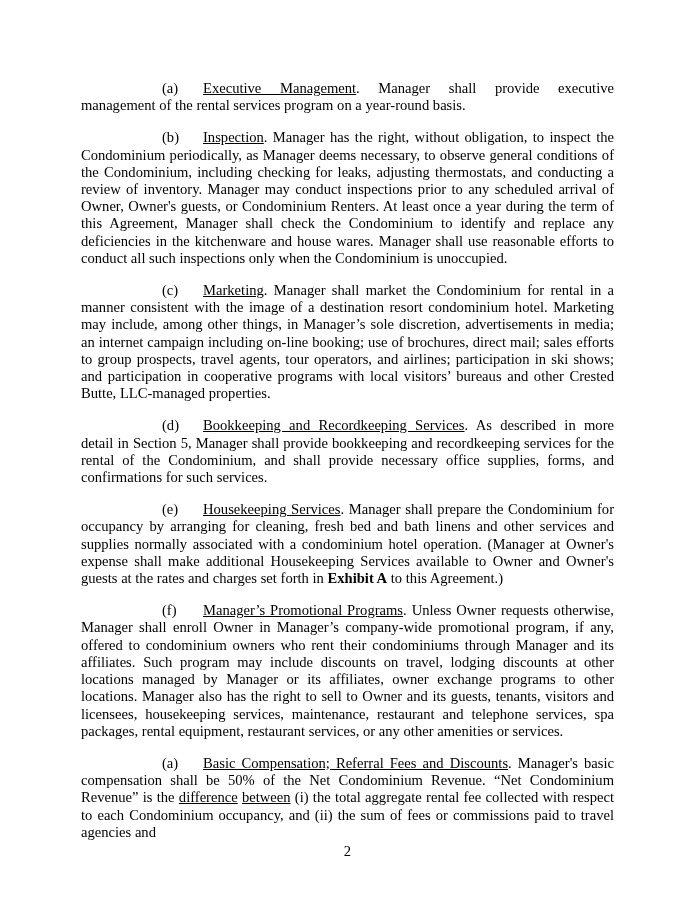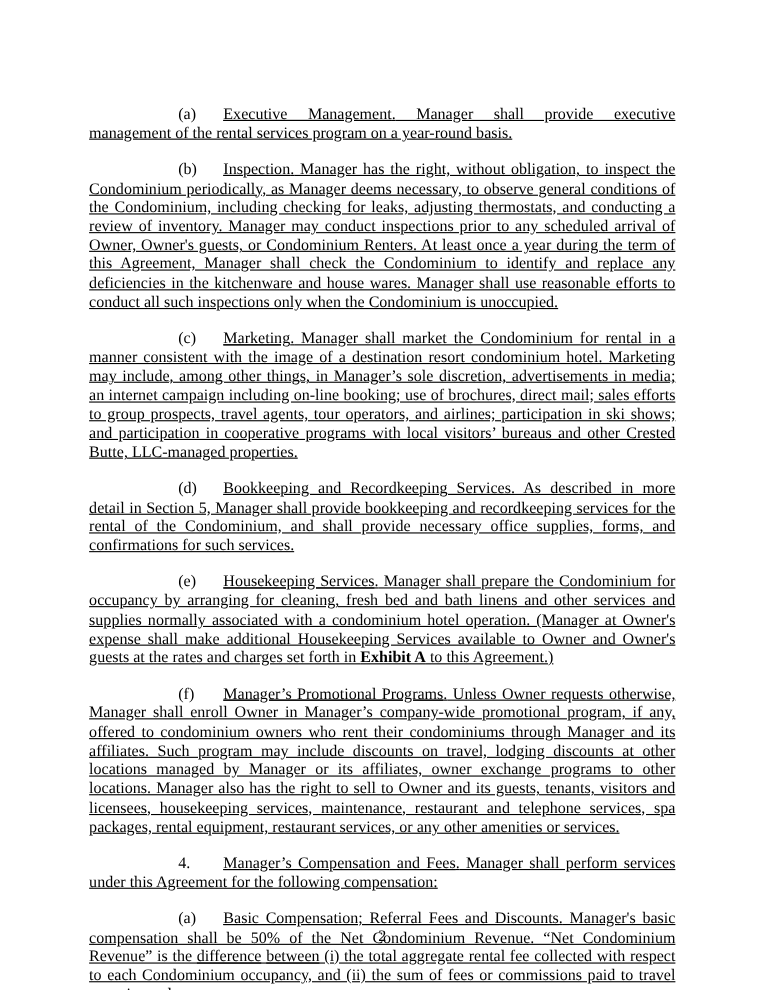--- a/index.html
+++ b/index.html
@@ -24,28 +24,27 @@
   }
 
   #body-column {
     position: absolute;
     left: 81px;
     top: 80px;
     width: 533px;
   }
 
   p.para {
-    margin: 16px 0 15px 0;
+    margin: 0 0 15px 0;
     font-size: 14.6px;
     line-height: 17.2px;
     text-align: justify;
     text-justify: inter-word;
     text-indent: 0;
     hyphens: none;
-    text-decoration: underline;
   }
 
   p.para:last-child {
     margin-bottom: 0;
   }
 
   
   span.marker-tab {
     display: inline-block;
     width: 81px;
@@ -92,21 +91,20 @@
     <p class="para"><span class="marker-tab"></span><span class="marker">(b)</span><span class="u">Inspection</span><span>.</span><span>  Manager has the right, without obligation, to inspect the Condominium periodically, as Manager deems necessary, to observe general conditions of the Condominium, including checking for leaks, adjusting thermostats, and conducting a review of inventory.  Manager may conduct inspections prior to any scheduled arrival of Owner, Owner's guests, or Condominium Renters.  At least once a year during the term of this Agreement, Manager shall check the Condominium to identify and replace any deficiencies in the kitchenware and house wares.  Manager shall use reasonable efforts to conduct all such inspections only when the Condominium is unoccupied.</span></p>
 
     <p class="para"><span class="marker-tab"></span><span class="marker">(c)</span><span class="u">Marketing</span><span>.</span><span>  Manager shall market the Condominium for rental in a manner consistent with the image of a destination resort condominium hotel.  Marketing may include, among other things, in Manager’s sole discretion, advertisements in media; an internet campaign including on-line booking; use of brochures, direct mail; sales efforts to group prospects, travel agents, tour operators, and airlines; participation in ski shows; and participation in cooperative programs with local visitors’ bureaus and other Crested Butte, LLC-managed properties.</span></p>
 
     <p class="para"><span class="marker-tab"></span><span class="marker">(d)</span><span class="u">Bookkeeping and Recordkeeping Services</span><span>.</span><span>  As described in more detail in Section 5, Manager shall provide bookkeeping and recordkeeping services for the rental of the Condominium, and shall provide necessary office supplies, forms, and confirmations for such services.</span></p>
 
     <p class="para"><span class="marker-tab"></span><span class="marker">(e)</span><span class="u">Housekeeping Services</span><span>.</span><span>  Manager shall prepare the Condominium for occupancy by arranging for cleaning, fresh bed and bath linens and other services and supplies normally associated with a condominium hotel operation.  (Manager at Owner's expense shall make additional Housekeeping Services available to Owner and Owner's guests at the rates and charges set forth in </span><span class="b">Exhibit A</span><span> to this Agreement.)</span></p>
 
     <p class="para"><span class="marker-tab"></span><span class="marker">(f)</span><span class="u">Manager’s Promotional Programs</span><span>.</span><span>  Unless Owner requests otherwise, Manager shall enroll Owner in Manager’s company-wide promotional program, if any, offered to condominium owners who rent their condominiums through Manager and its affiliates.  Such program may include discounts on travel, lodging discounts at other locations managed by Manager or its affiliates, owner exchange programs to other locations.  Manager also has the right to sell to Owner and its guests, tenants, visitors and licensees, housekeeping services, maintenance, restaurant and telephone services, spa packages, rental equipment, restaurant services, or any other amenities or services.</span></p>
 
-    <p class="para"><span class="marker-tab"></span><span class="marker">4.</span><span class="u">Manager’s Compensation and Fees</span><span>.</span><span>  Manager shall perform services under this Agreement for the following compensation:</span></p>
 
     <p class="para"><span class="marker-tab"></span><span class="marker">(a)</span><span class="u">Basic Compensation; Referral Fees and Discounts</span><span>.</span><span>  Manager's basic compensation shall be 50% of the Net Condominium Revenue.  “Net Condominium Revenue” is the </span><span class="u-word">difference</span><span> </span><span class="u-word">between</span><span> (i) the total aggregate rental fee collected with respect to each Condominium occupancy, and (ii) the sum of fees or commissions paid to travel agencies and</span></p>
 
   </div>
 
   <div id="page-number">2</div>
 
 </div>
 
 </body></html>

